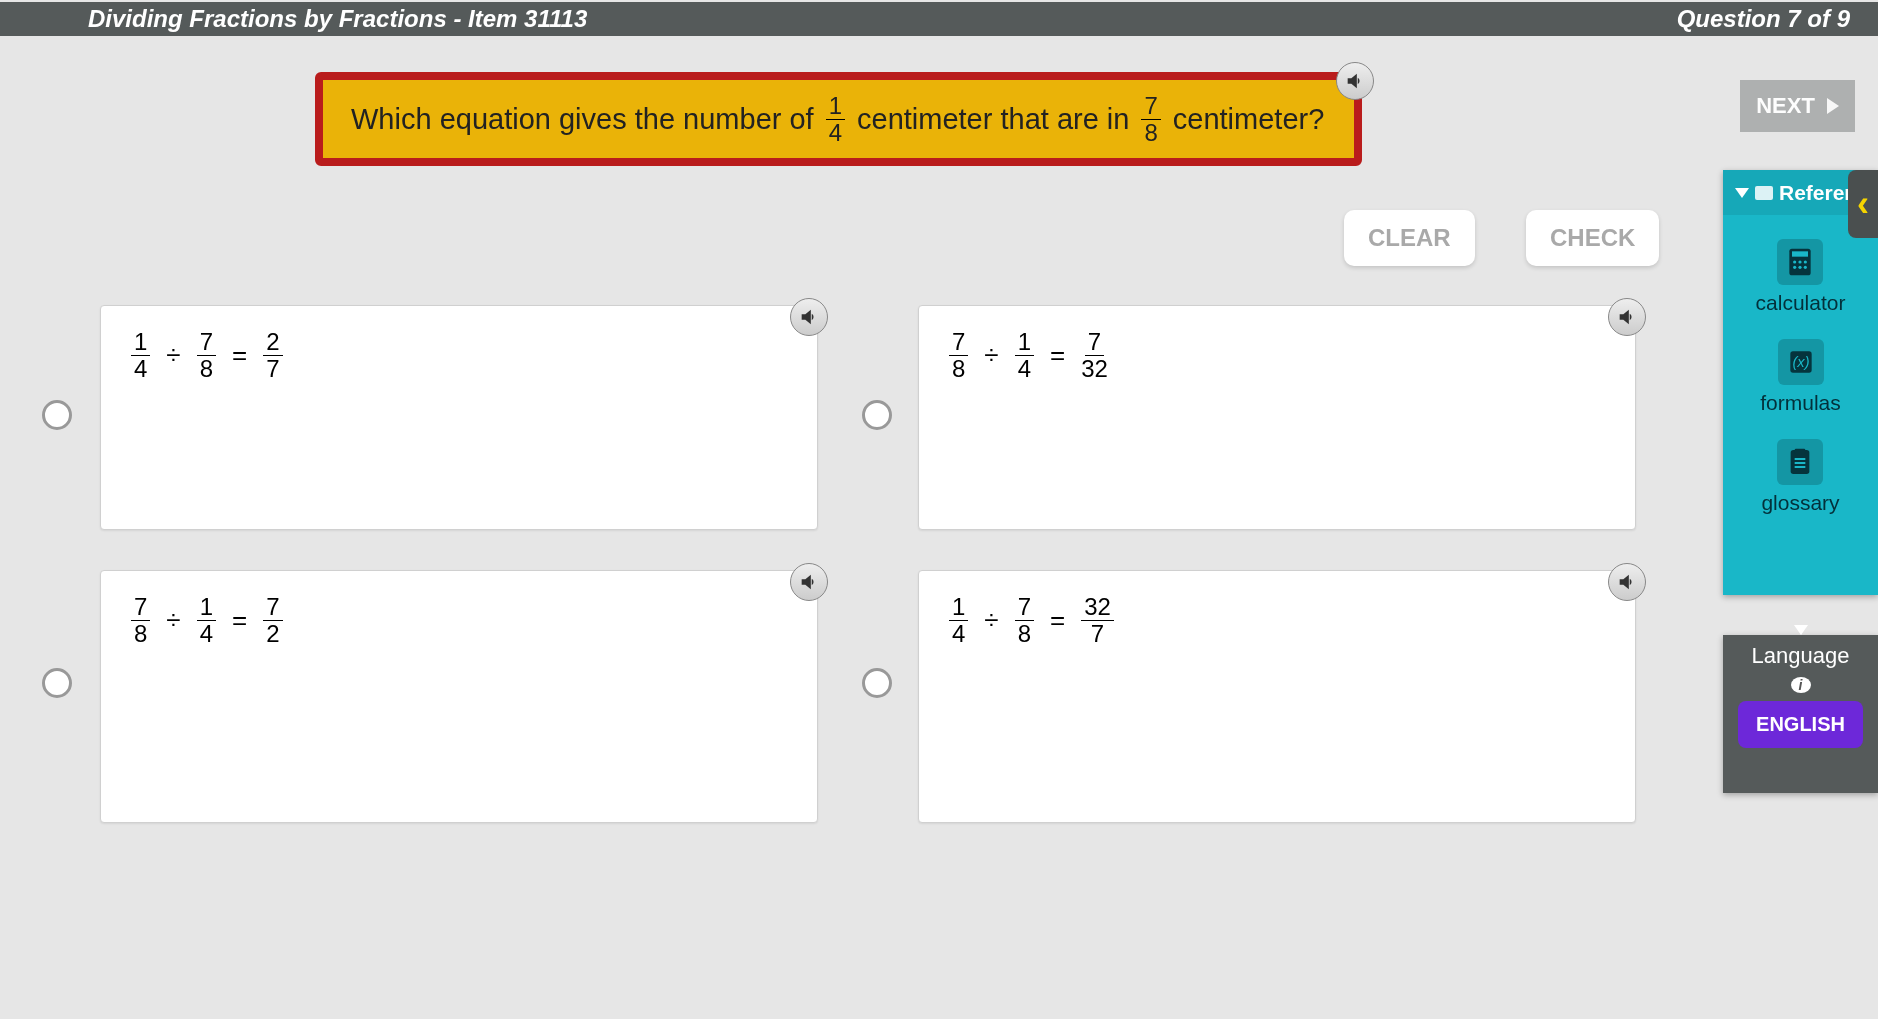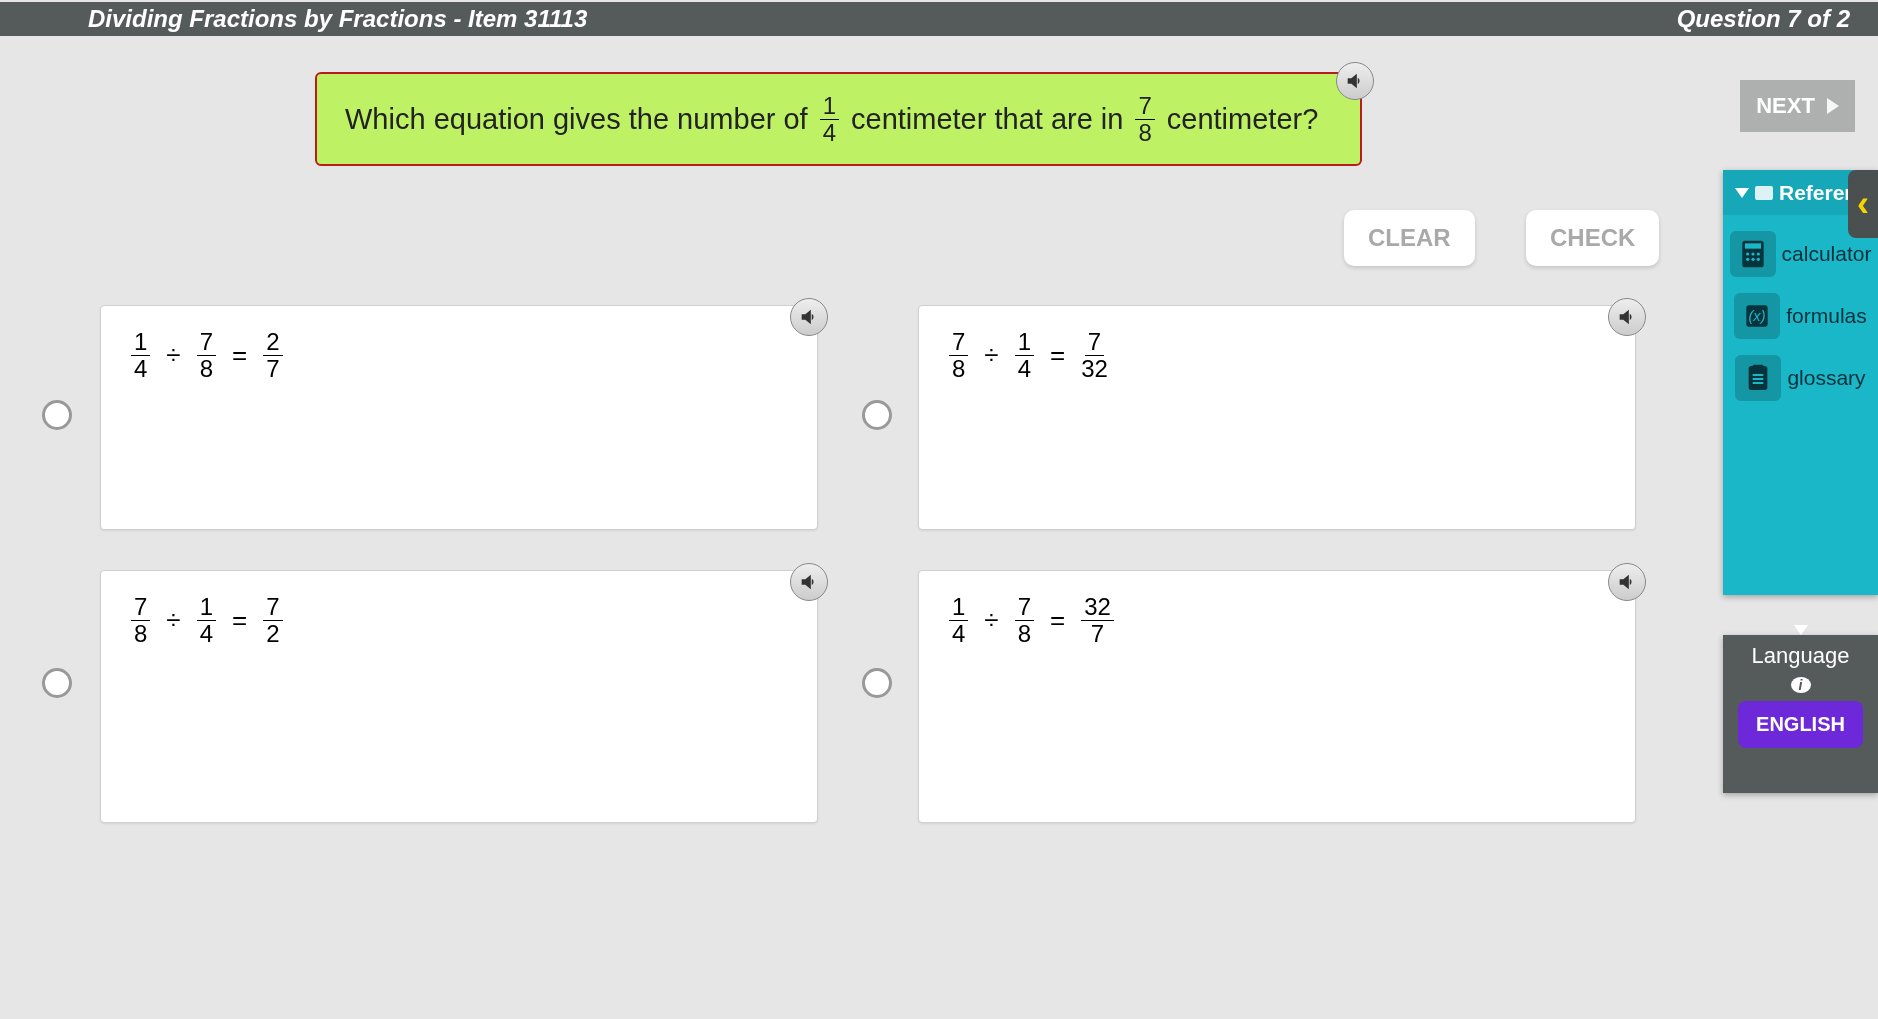--- a/index.html
+++ b/index.html
@@ -14,21 +14,21 @@
   position:absolute; left:0; right:0; top:2px; height:34px;
   background:#555a5a; color:#fff; display:flex; justify-content:space-between;
   align-items:center; padding:0 28px 0 88px; font-weight:700; font-style:italic;
 }
 .topbar .title { font-size:24px; font-style:italic; }
 .topbar .qnum  { font-size:24px; font-style:italic; }
 
 
 .qbox {
   position:absolute; left:315px; top:72px; width:1047px; height:94px;
-  background:#bef264; border:2px solid #b91c1c; border-radius:6px;
+  background:#eab308; border:8px solid #b91c1c; border-radius:6px;
   display:flex; align-items:center; padding:8px 28px;
   font-size:29px; color:#222;
 }
 .qbox .txt { display:flex; align-items:center; gap:6px; white-space:nowrap; }
 
 
 .frac { display:inline-flex; flex-direction:column; align-items:center;
         font-family:'Times New Roman',serif; margin:0 6px; font-size:24px; line-height:1; }
 .frac .n { border-bottom:1.6px solid #000; padding:0 3px 1px; }
 .frac .d { padding-top:1px; }
@@ -86,21 +86,21 @@
 .ref-panel {
   position:absolute; right:0; top:170px; width:155px; height:425px;
   background:#19b7c8; color:#fff; display:flex; flex-direction:column;
   align-items:center; box-shadow:0 2px 6px rgba(0,0,0,.3);
 }
 .ref-head {
   width:100%; height:45px; background:#16a8b8; display:flex; align-items:center;
   justify-content:flex-start; padding-left:12px; gap:6px; font-weight:700; font-size:21px;
 }
 .ref-head .tri { width:0;height:0;border-top:10px solid #fff;border-left:7px solid transparent;border-right:7px solid transparent; }
-.ref-item { display:flex; flex-direction:row; align-items:center; margin-top:16px; gap:6px; cursor:pointer; }
+.ref-item { display:flex; flex-direction:column; align-items:center; margin-top:24px; gap:6px; cursor:pointer; }
 .ref-item .ic { width:46px; height:46px; background:rgba(0,0,0,.18); border-radius:6px; display:flex; align-items:center; justify-content:center; }
 .ref-item .lbl { font-size:21px; color:#03303a; }
 
 
 .grip {
   position:absolute; right:0; top:170px; width:30px; height:68px;
   background:#4a4f4f; border-radius:8px 0 0 8px; display:flex; align-items:center;
   justify-content:center; color:#f5d400; font-size:36px; font-weight:700; cursor:pointer;
   z-index:5;
 }
@@ -119,21 +119,21 @@
   margin-top:18px; background:#6d28d9; color:#fff; font-weight:700;
   font-size:20px; padding:12px 18px; border-radius:8px; border:none; cursor:pointer;
 }
 </style>
 </head>
 <body>
 <div class="page-bg"></div>
 
 <div class="topbar">
   <span class="title">Dividing Fractions by Fractions - Item 31113</span>
-  <span class="qnum">Question 7 of 2</span>
+  <span class="qnum">Question 7 of 9</span>
 </div>
 
 <div class="qbox">
   <span class="txt">
     <span>Which equation gives the number of </span>
     <span class="frac">
       <span class="n">1</span>
       <span class="d">4</span>
     </span>
     <span> centimeter that are in </span>

